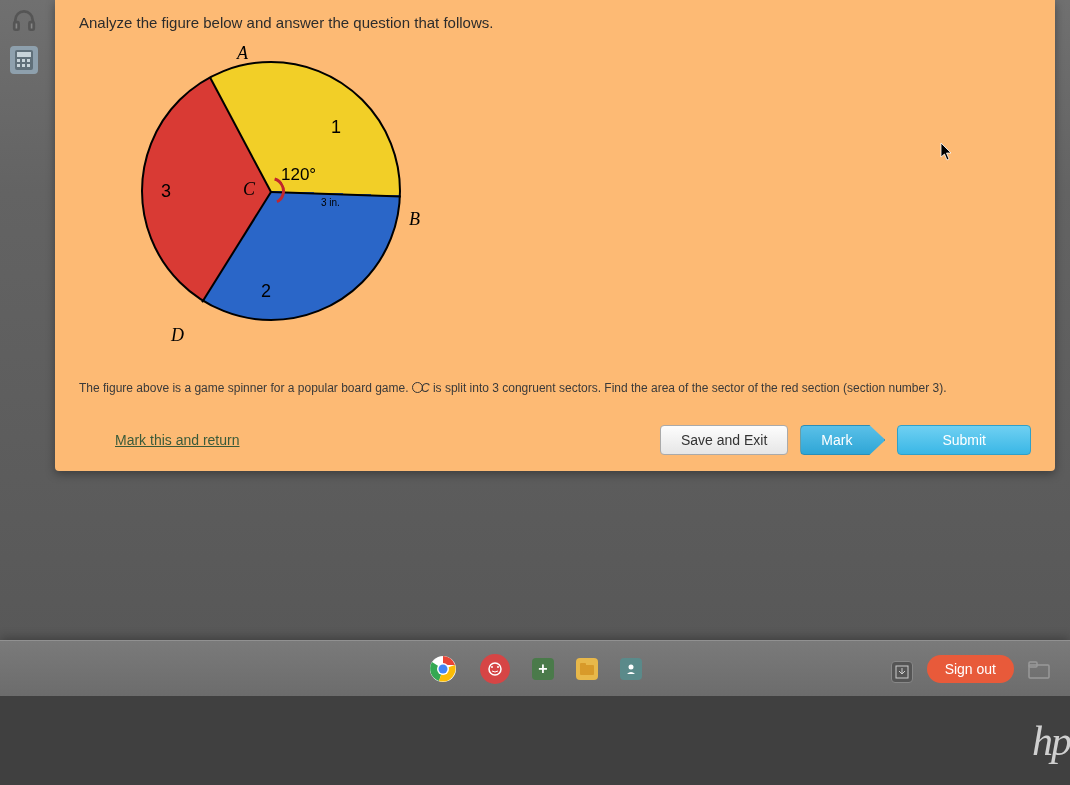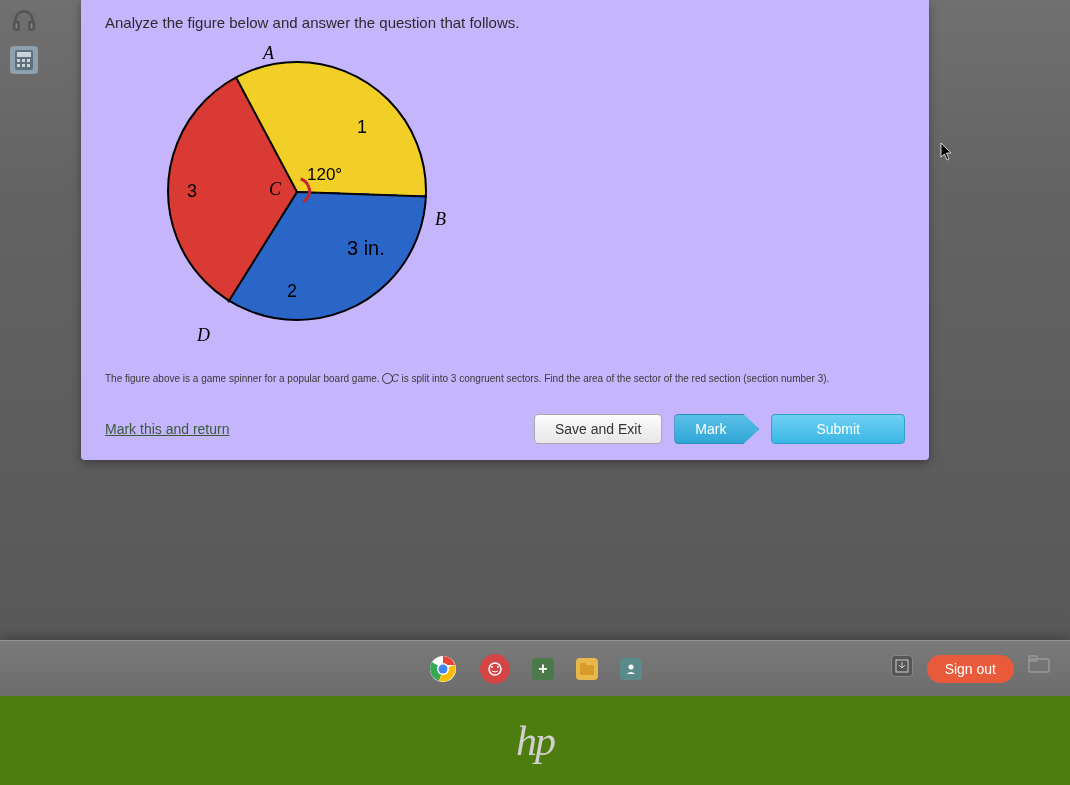--- a/index.html
+++ b/index.html
@@ -30,24 +30,24 @@
   .rail-icon {
     width: 28px; height: 28px;
     background: #b8c0c5;
     border-radius: 6px;
     display: flex;
     align-items: center;
     justify-content: center;
   }
   .content-card {
     position: absolute;
-    left: 81px; top: 0;
+    left: 55px; top: 0;
     right: 0;
-    width: 848px;
-    background: #c4b5fd;
+    width: 1000px;
+    background: #fdba74;
     padding: 14px 24px 16px 24px;
     border-radius: 0 0 4px 4px;
     box-shadow: 0 3px 10px rgba(0,0,0,0.35);
   }
   .question-prompt {
     font-size: 15px;
     color: #2c2c2c;
     margin-bottom: 10px;
   }
   .figure-wrap {
@@ -72,51 +72,52 @@
   .pie-line {
     position: absolute;
     left: 50%; top: 50%;
     width: 130px; height: 2px;
     background: #000;
     transform-origin: left center;
   }
   .lbl { position: absolute; font-size: 18px; font-style: italic; font-family: 'Times New Roman', serif; }
   .lbl-num { font-style: normal; font-size: 18px; }
   .angle-lbl { position: absolute; font-size: 17px; text-align: center; }
-  .radius-lbl { position: absolute; font-size: 20px; margin-top: 40px; }
+  .radius-lbl { position: absolute; font-size: 10px; }
   .center-arc {
     position: absolute;
     left: calc(50% - 14px); top: calc(50% - 14px);
     width: 28px; height: 28px;
     border: 3px solid #c1272d;
     border-radius: 50%;
     clip-path: polygon(50% 50%, 100% 0%, 100% 100%, 50% 100%);
     transform: rotate(-28deg);
   }
   .desc {
-    font-size: 10px;
+    font-size: 12px;
     color: #3a3a3a;
     line-height: 1.5;
-    margin-top: 0;
+    margin-top: 8px;
   }
   .circle-sym {
     display: inline-block;
     width: 11px; height: 11px;
     border: 1.5px solid #333;
     border-radius: 50%;
     vertical-align: middle;
     margin-right: -2px;
     position: relative;
     top: -1px;
   }
   .action-bar {
     display: flex;
     align-items: center;
     margin-top: 28px;
     gap: 12px;
+    margin-left: 36px;
   }
   .mark-link {
     color: #3a5a3a;
     text-decoration: underline;
     font-size: 14px;
     cursor: pointer;
   }
   .spacer { flex: 1; }
   .btn {
     font-size: 14px;
@@ -164,45 +165,45 @@
     width: 30px; height: 30px;
     border-radius: 50%;
     display: flex;
     align-items: center;
     justify-content: center;
   }
   .tb-right {
     position: absolute;
     right: 20px;
     display: flex;
-    align-items: flex-start;
+    align-items: flex-end;
     gap: 14px;
   }
   .signout {
     background: #e85a3a;
     color: #fff;
     padding: 6px 18px;
     border-radius: 16px;
     font-size: 14px;
     border: none;
     cursor: pointer;
   }
   .square-icon {
     width: 22px; height: 22px;
     border-radius: 4px;
     display: flex; align-items: center; justify-content: center;
   }
   .bezel {
     position: absolute;
     left: 0; right: 0;
     top: 696px; bottom: 0;
-    background: #4d7c0f;
-    display: flex;
-    align-items: center;
-    justify-content: center;
+    background: #404040;
+    display: flex;
+    align-items: center;
+    justify-content: flex-end;
   }
   .hp-logo {
     font-family: 'Brush Script MT', cursive;
     font-size: 42px;
     color: #d0d0d0;
     font-style: italic;
     letter-spacing: -2px;
   }
 </style>
 </head>

